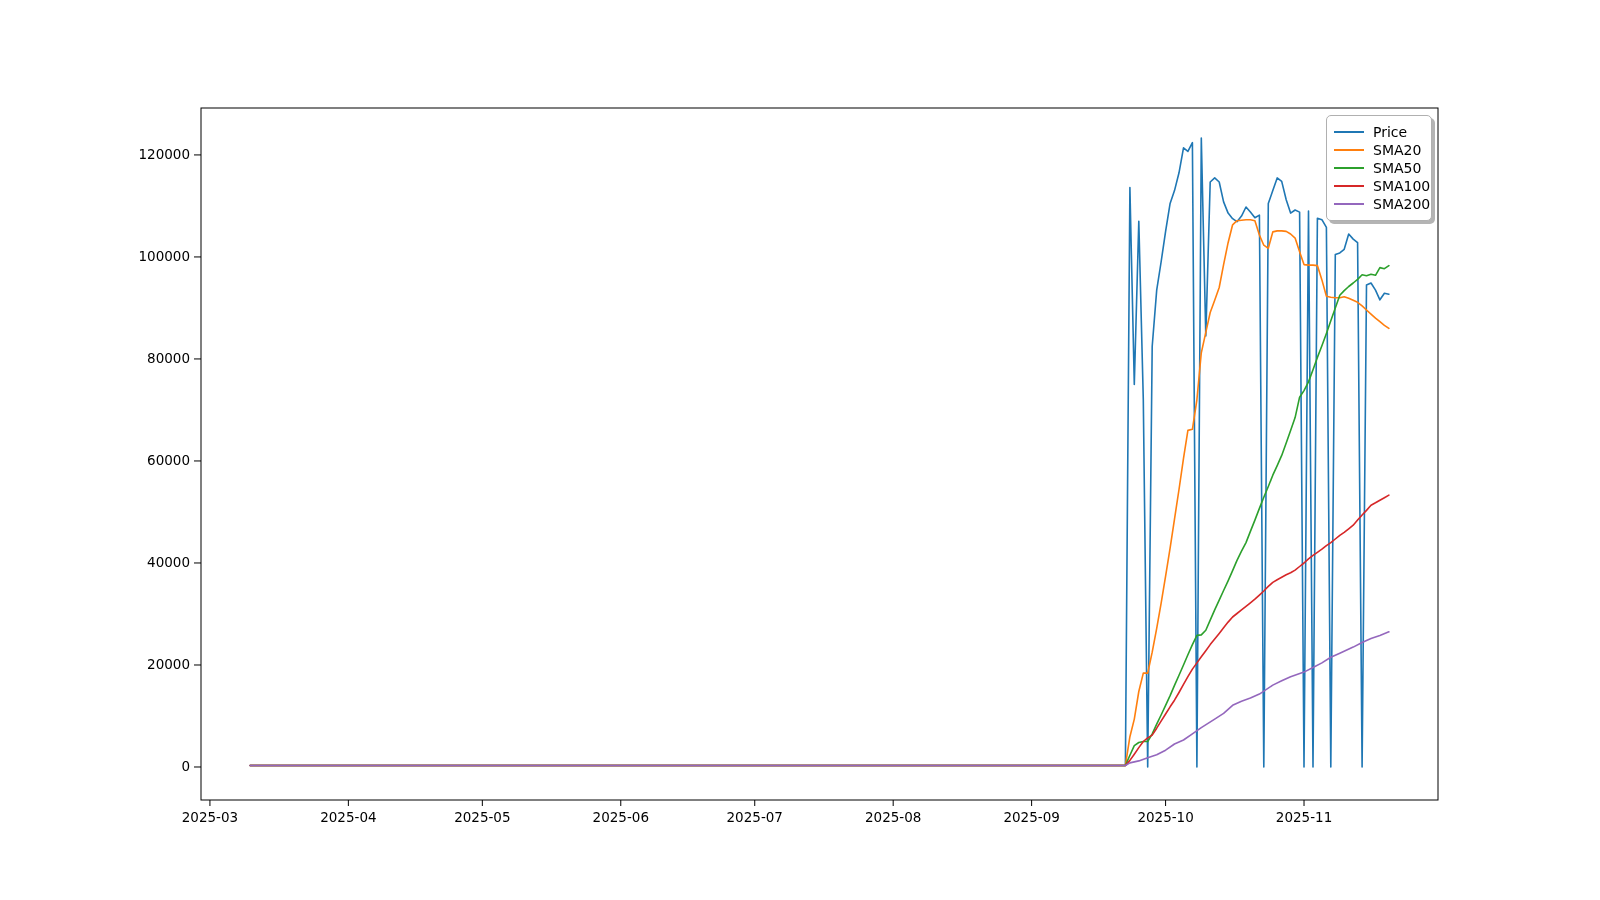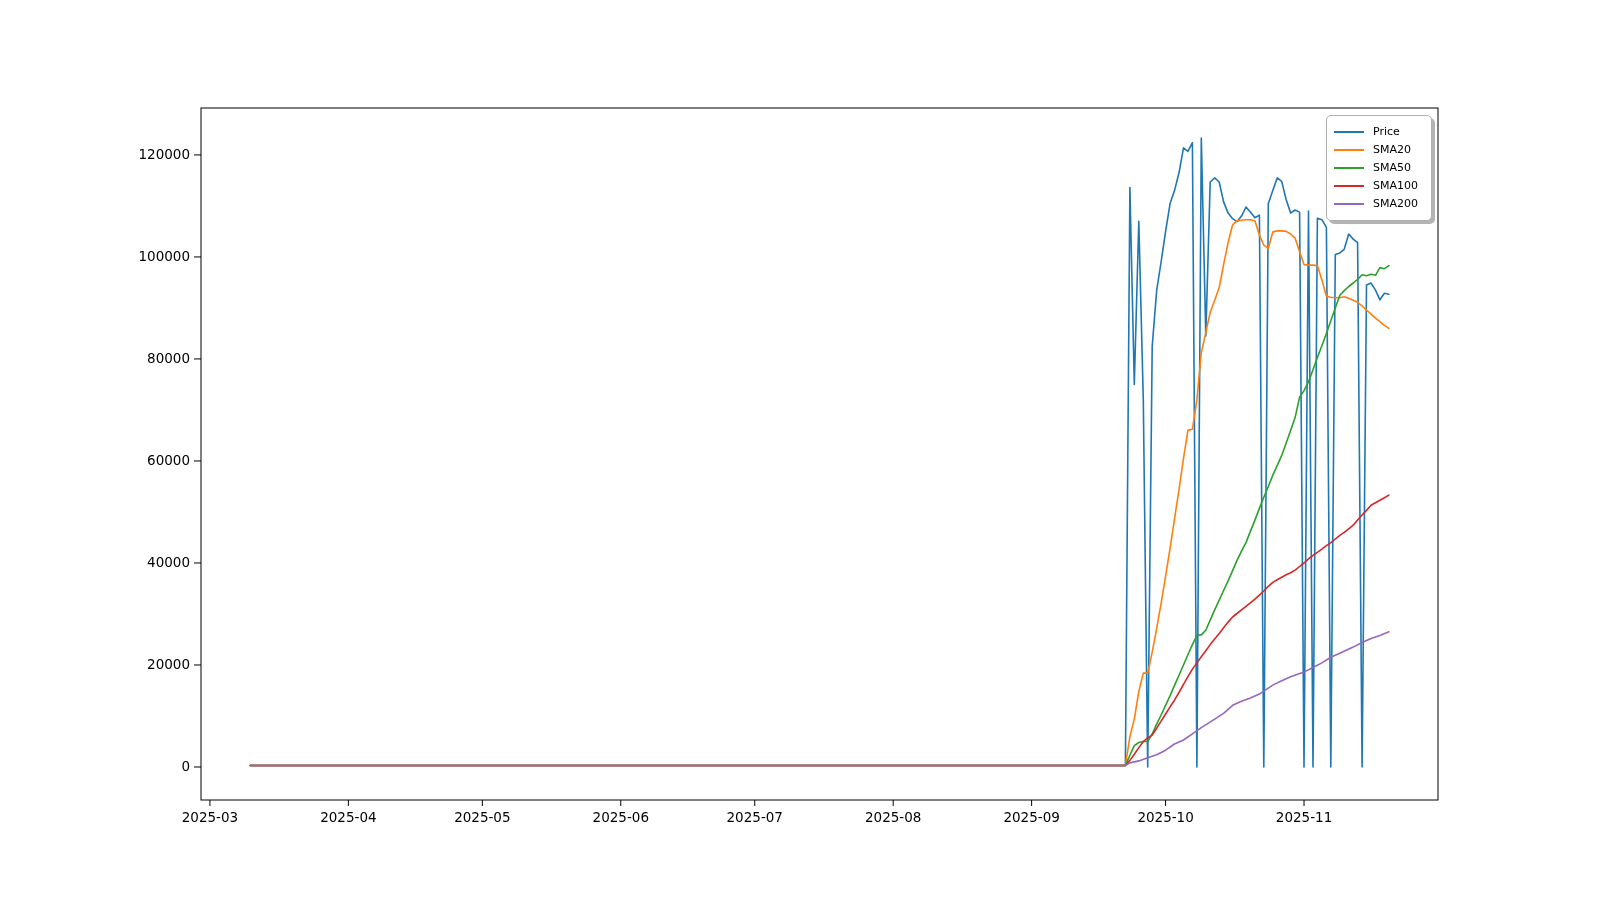--- a/index.html
+++ b/index.html
@@ -18,21 +18,21 @@
     box-sizing:border-box;
     background:#ffffff;
     border:1px solid #b0b0b0;
     border-radius:5px;
     box-shadow:3px 3px 0 #b4b4b4;
     padding:7px 6px 7px 7px;
     display:flex;flex-direction:column;justify-content:space-between;
   }
   .lrow{display:flex;align-items:center;height:18px;}
   .lsample{display:inline-block;width:30px;height:2px;margin-right:9px;flex:none;}
-  .llabel{font-size:11px;color:#000;line-height:18px;white-space:nowrap;}
+  .llabel{font-size:14px;color:#000;line-height:18px;white-space:nowrap;}
 </style>
 </head>
 <body>
 
 <div class="figure">
   <svg id="chart" width="1600" height="900" viewBox="0 0 1600 900">
       <rect x="201" y="108" width="1237" height="692" fill="#ffffff" stroke="#000000" stroke-width="1"></rect>
       <line x1="209.93140794223828" y1="800" x2="209.93140794223828" y2="806" stroke="#000000" stroke-width="1"></line>
       <text x="209.93140794223828" y="822" text-anchor="middle" font-size="13.5px" fill="#000000" font-family="&quot;DejaVu Sans&quot;,&quot;Liberation Sans&quot;,sans-serif">2025-03</text>
       <line x1="348.36823104693144" y1="800" x2="348.36823104693144" y2="806" stroke="#000000" stroke-width="1"></line>

